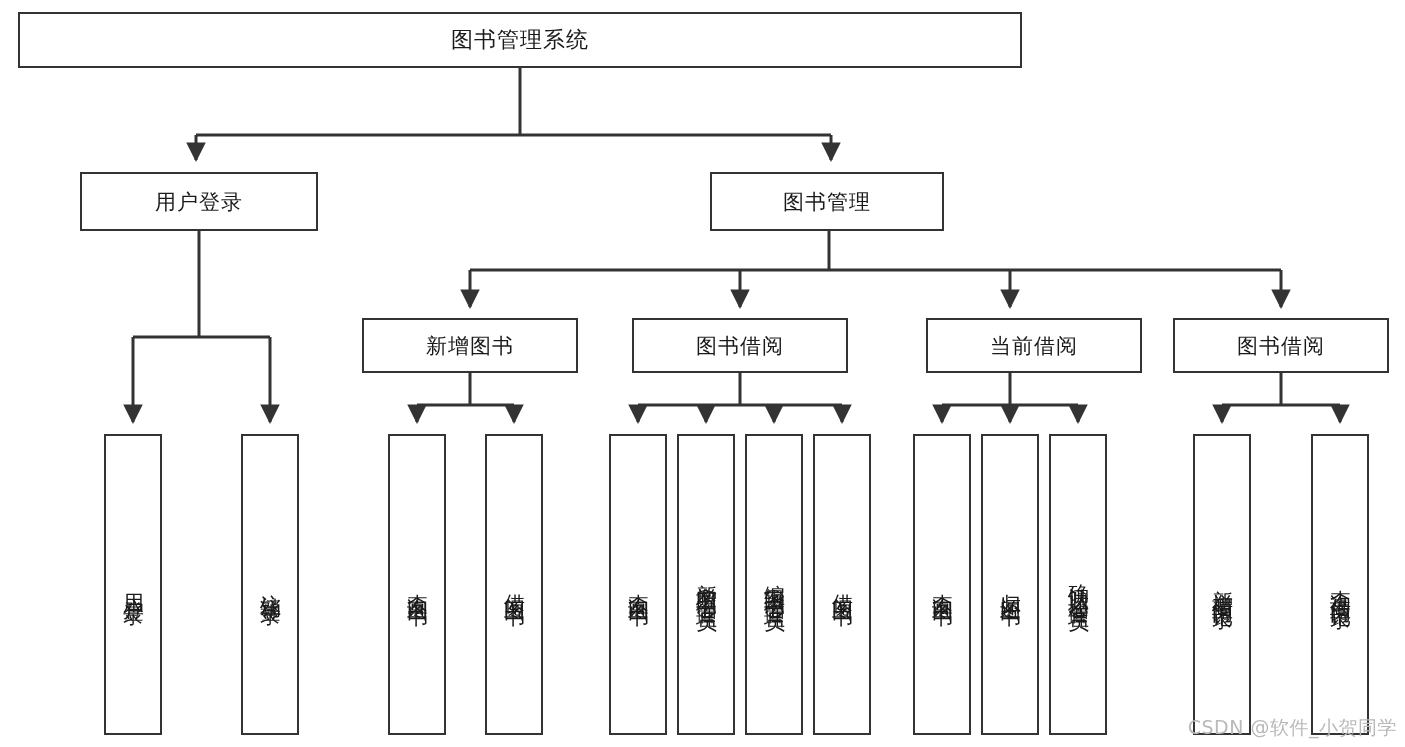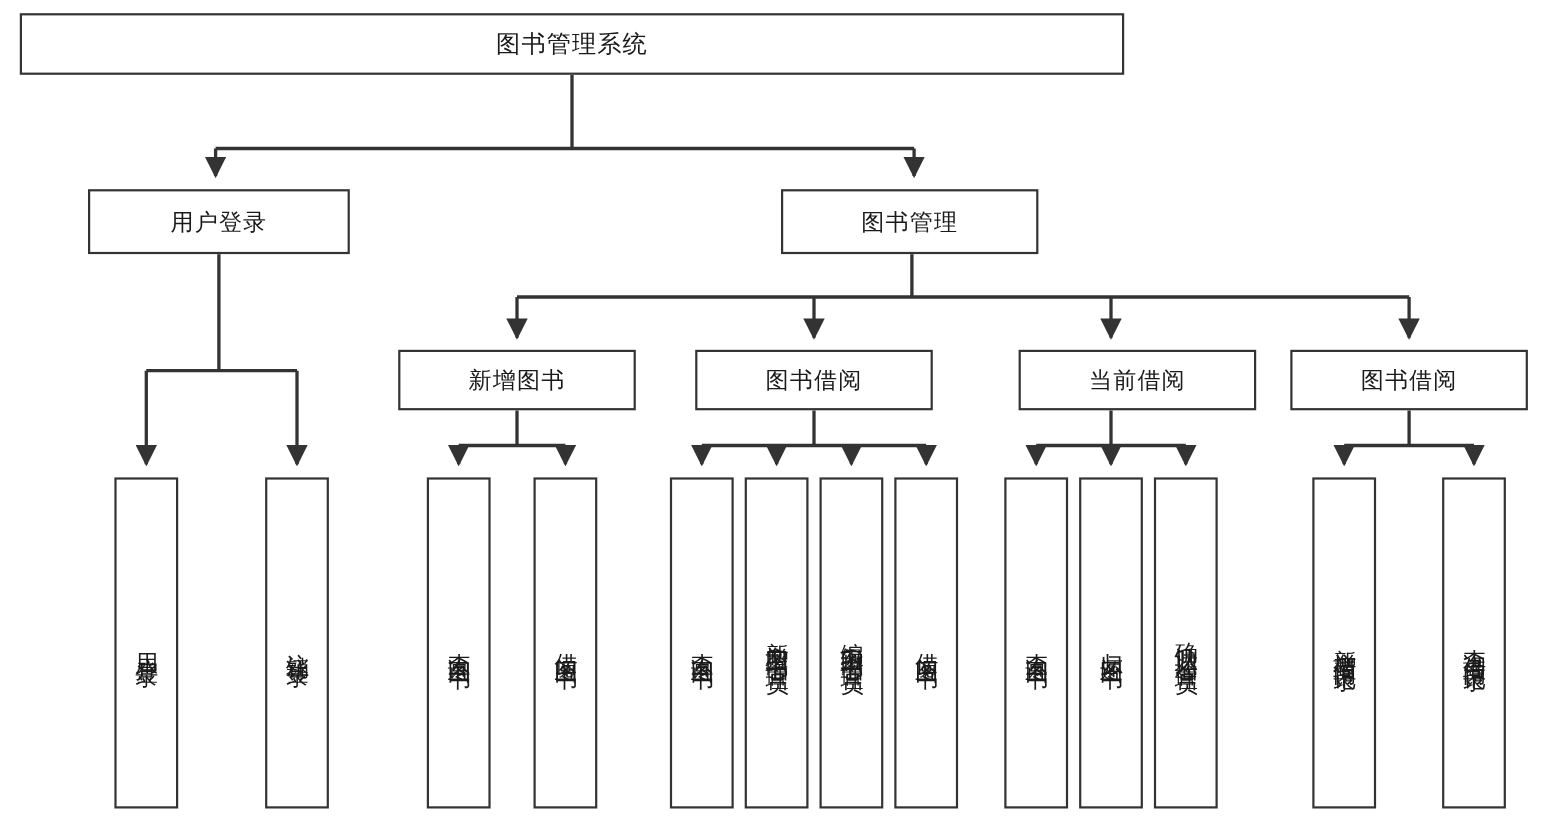--- a/index.html
+++ b/index.html
@@ -180,14 +180,15 @@
     <span class="lbl">确认归还（管理员）</span>
   </div>
 
   <div class="node v" style="left:1193px; top:434px; width:58px; height:301px;">
     <span class="lbl">新增借阅记录</span>
   </div>
   <div class="node v" style="left:1311px; top:434px; width:58px; height:301px;">
     <span class="lbl">查询借阅记录</span>
   </div>
 
+  <div class="watermark">CSDN @软件_小贺同学</div>
 
 </div>
 
 </body></html>

